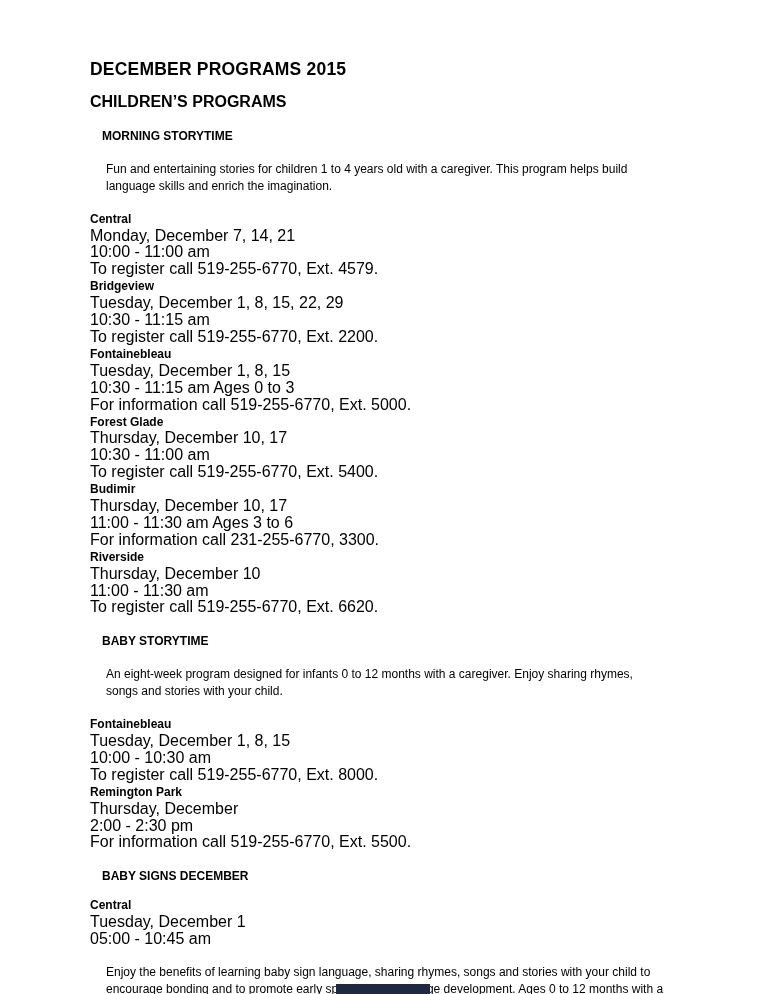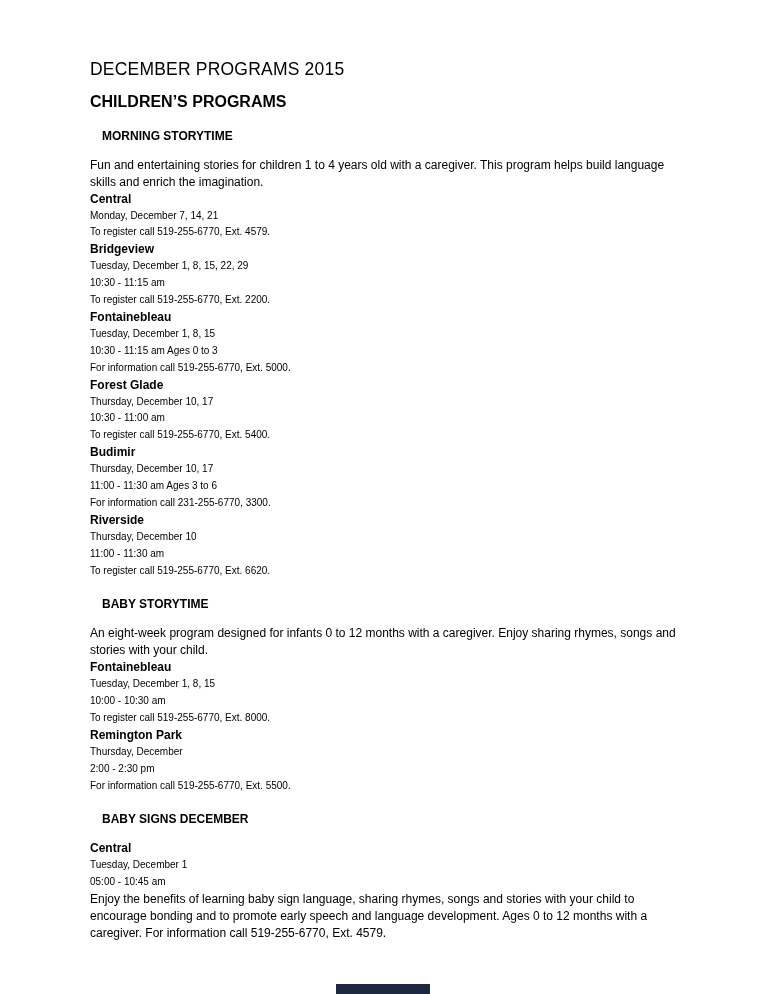--- a/index.html
+++ b/index.html
@@ -12,21 +12,21 @@
     position: relative;
     overflow: hidden;
   }
   .page {
     box-sizing: border-box;
     padding: 58px 80px 0 90px;
     width: 768px;
   }
   .doc-title {
     font-size: 17.5px;
-    font-weight: 400;
+    font-weight: 700;
     line-height: 22px;
     margin: 0 0 14px 0;
     letter-spacing: 0.2px;
   }
   .section-heading {
     font-size: 16px;
     font-weight: 700;
     line-height: 16.9px;
     margin: 0 0 17px 0;
   }
@@ -35,30 +35,30 @@
   .program-title {
     font-size: 12px;
     font-weight: 700;
     line-height: 16.9px;
     margin: 12px;
   }
   .para {
     font-size: 12px;
     font-weight: 400;
     line-height: 16.9px;
-    margin: 0;
+    margin: 16px;
   }
   .location-name {
     font-size: 12px;
     font-weight: 700;
     line-height: 16.9px;
     margin: 0;
   }
   .line {
-    font-size: 10px;
+    font-size: 16px;
     font-weight: 400;
     line-height: 16.9px;
   }
   .viewer-bottom-bar {
     position: absolute;
     left: 336px;
     bottom: 0;
     width: 94px;
     height: 10px;
     background: #1c2940;
@@ -70,20 +70,21 @@
 
 <div class="page">
   <h1 class="doc-title">DECEMBER PROGRAMS 2015</h1>
   <h2 class="section-heading">CHILDREN’S PROGRAMS</h2>
   <div class="programs">
       <section class="program">
         <h3 class="program-title">MORNING STORYTIME</h3>
         <p class="para">Fun and entertaining stories for children 1 to 4 years old with a caregiver. This program helps build language skills and enrich the imagination.</p>
         <h4 class="location-name">Central</h4>
         <div class="line">Monday, December 7, 14, 21</div>
+        <div class="line">10:00 - 11:00 am</div>
         <div class="line">To register call 519-255-6770, Ext. 4579.</div>
         <h4 class="location-name">Bridgeview</h4>
         <div class="line">Tuesday, December 1, 8, 15, 22, 29</div>
         <div class="line">10:30 - 11:15 am</div>
         <div class="line">To register call 519-255-6770, Ext. 2200.</div>
         <h4 class="location-name">Fontainebleau</h4>
         <div class="line">Tuesday, December 1, 8, 15</div>
         <div class="line">10:30 - 11:15 am Ages 0 to 3</div>
         <div class="line">For information call 519-255-6770, Ext. 5000.</div>
         <h4 class="location-name">Forest Glade</h4>

